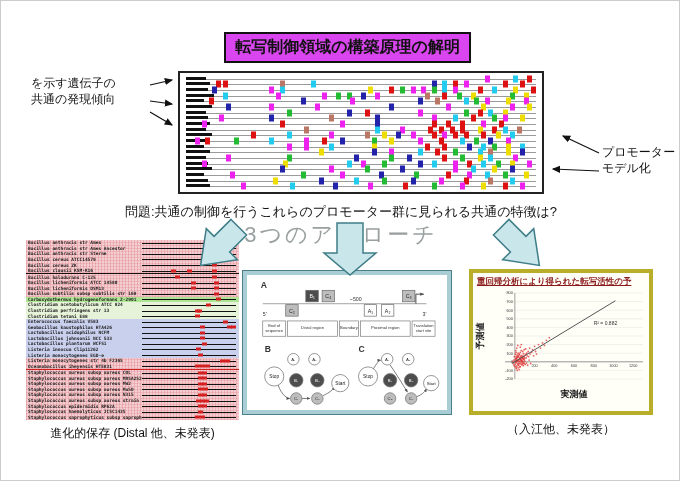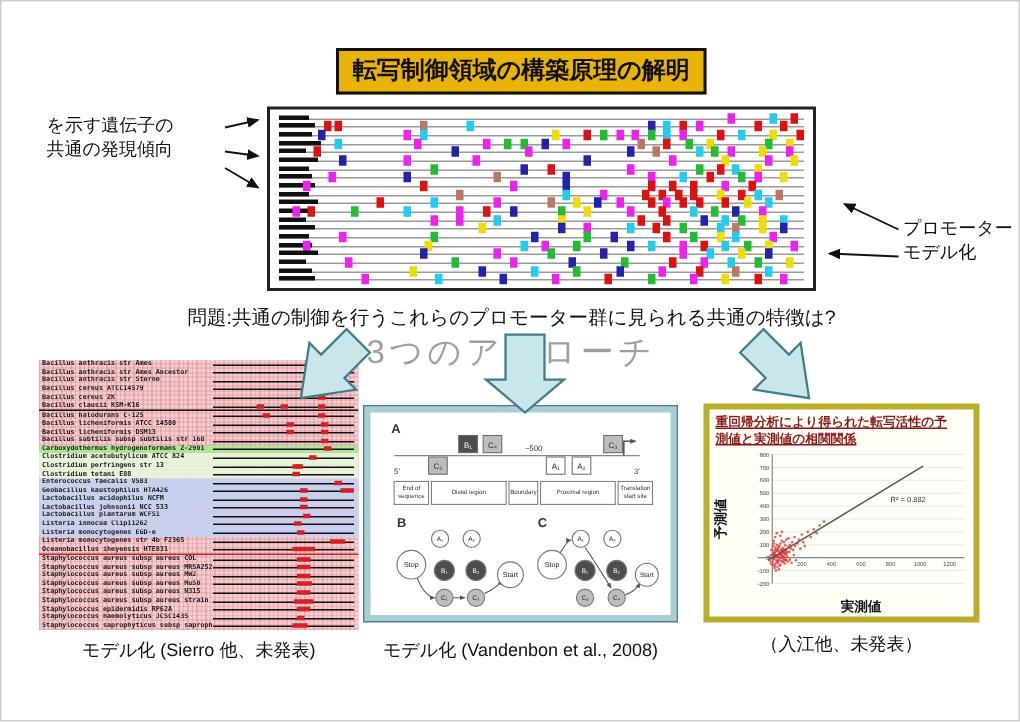--- a/index.html
+++ b/index.html
@@ -66,21 +66,21 @@
   .caption{position:absolute;font-size:12px;color:#111;text-align:center;}
   #cap-evo{left:25px;top:424px;width:213px;}
   #cap-model{left:238px;top:424px;width:216px;}
   #cap-exp{left:462px;top:421px;width:196px;line-height:15px;}
 </style>
 </head>
 <body>
 
 <div id="slide">
 
-  <div id="title-box" style="background: #eab308;">
+  <div id="title-box" style="background: #d946ef;">
     <span>転写制御領域の構築原理の解明</span>
   </div>
 
   <div id="left-label">
     <div>を示す遺伝子の</div>
     <div>共通の発現傾向</div>
   </div>
 
   <div id="promoter-box">
       <div class="prom-row">
@@ -703,21 +703,20 @@
         <circle cx="145" cy="129" r="6" fill="#bdbdbd" stroke="#777" stroke-width="0.8"></circle>
         <text x="145" y="130.8" font-size="4.5" text-anchor="middle" fill="#222222">C₃</text>
         <circle cx="167" cy="129" r="6" fill="#bdbdbd" stroke="#777" stroke-width="0.8"></circle>
         <text x="167" y="130.8" font-size="4.5" text-anchor="middle" fill="#222222">C₄</text>
       </svg>
   </div>
 
   <div id="exp-panel">
     <div id="exp-title">
       <div>重回帰分析により得られた転写活性の予</div>
-      <div>測値と実測値の相関関係</div>
     </div>
     <svg id="exp-svg" width="176" height="114" viewBox="0 0 176 114" style="display:block;">
         <line x1="30" y1="92" x2="168" y2="92" stroke="#e0e0e0" stroke-width="0.5"></line>
         <line x1="30" y1="83.4" x2="168" y2="83.4" stroke="#e0e0e0" stroke-width="0.5"></line>
         <line x1="30" y1="74.8" x2="168" y2="74.8" stroke="#e0e0e0" stroke-width="0.5"></line>
         <line x1="30" y1="66.2" x2="168" y2="66.2" stroke="#e0e0e0" stroke-width="0.5"></line>
         <line x1="30" y1="57.6" x2="168" y2="57.6" stroke="#e0e0e0" stroke-width="0.5"></line>
         <line x1="30" y1="49" x2="168" y2="49" stroke="#e0e0e0" stroke-width="0.5"></line>
         <line x1="30" y1="40.4" x2="168" y2="40.4" stroke="#e0e0e0" stroke-width="0.5"></line>
         <line x1="30" y1="31.8" x2="168" y2="31.8" stroke="#e0e0e0" stroke-width="0.5"></line>
@@ -853,22 +852,21 @@
         <circle cx="39.364285714285714" cy="69.64" r="0.9" fill="#e03030" fill-opacity="0.75"></circle>
         <circle cx="37.885714285714286" cy="74.37" r="0.9" fill="#e03030" fill-opacity="0.75"></circle>
         <circle cx="39.06857142857143" cy="78.67" r="0.9" fill="#e03030" fill-opacity="0.75"></circle>
         <line x1="36.9" y1="76.52" x2="140.4" y2="13.74" stroke="#555" stroke-width="1"></line>
         <text x="118.71428571428571" y="37.82" font-size="5" fill="#333">R² = 0.882</text>
         <text x="99" y="110" font-size="9" font-weight="bold" text-anchor="middle" fill="#111">実測値</text>
         <text x="8" y="49" font-size="9" font-weight="bold" text-anchor="middle" fill="#111" transform="rotate(-90 8 49)">予測値</text>
       </svg>
   </div>
 
-  <div id="cap-evo" class="caption">モデル化 (Sierro 他、未発表)</div>
-  <div id="cap-model" class="caption">モデル化 (Vandenbon et al., 2008)</div>
+  <div id="cap-evo" class="caption">進化的保存 (Distal 他、未発表)</div>
   <div id="cap-exp" class="caption">
     <div>（入江他、未発表）</div>
   </div>
 
   <svg id="overlay" viewBox="0 0 680 481">
     <defs>
       <marker id="ah" markerWidth="8" markerHeight="8" refX="6" refY="3" orient="auto">
         <path d="M0,0 L7,3 L0,6 Z" fill="#111"></path>
       </marker>
     </defs>

